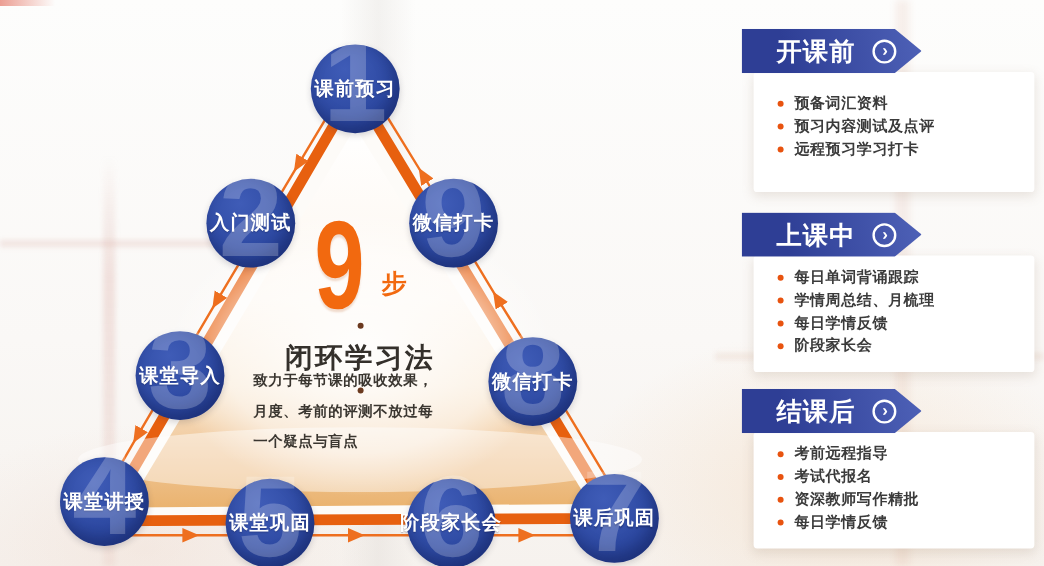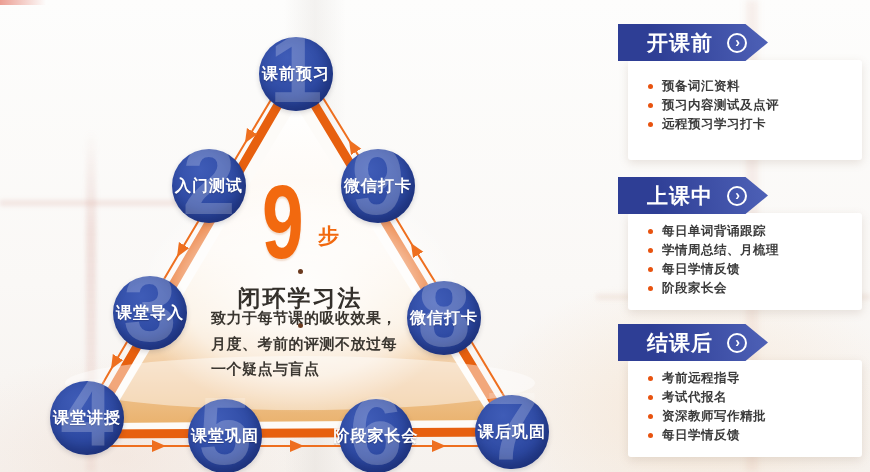--- a/index.html
+++ b/index.html
@@ -35,21 +35,21 @@
 
   
   .big-nine{position:absolute;left:262px;top:170px;z-index:2;font-size:104px;line-height:1;
     font-weight:bold;color:#f2690f;transform:scaleX(.72);transform-origin:left top;
     text-shadow:0 2px 2px rgba(180,70,0,.18);}
   .nine-bu{position:absolute;left:318px;top:222px;z-index:2;font-size:21px;font-weight:bold;color:#f2690f;}
   .center-title{position:absolute;left:205px;top:269px;width:190px;z-index:2;
     display:flex;align-items:center;justify-content:center;gap:9px;flex-direction:column;}
   .center-title .ttl{font-size:23px;font-weight:bold;color:#34302b;letter-spacing:2px;white-space:nowrap;}
   .center-title .tdot{width:5px;height:5px;border-radius:50%;background:#6b3a1f;flex:0 0 auto;}
-  .center-desc{position:absolute;left:211px;top:305px;z-index:2;font-size:15px;font-weight:bold;
+  .center-desc{position:absolute;left:211px;top:305px;z-index:2;font-size:12px;font-weight:bold;
     color:#3a3630;line-height:25.5px;letter-spacing:.5px;white-space:nowrap;}
 
   
   .panel{position:absolute;z-index:3;}
   .banner{position:absolute;left:0;top:0;width:150px;height:37px;z-index:2;
     background:linear-gradient(78deg,#2e3e95 25%,#4c5fb5 95%);
     clip-path:polygon(0 0,85% 0,100% 50%,85% 100%,0 100%);
     display:flex;align-items:center;padding:0 0 0 29px;
     filter:drop-shadow(0 3px 5px rgba(50,60,130,.30));}
   .banner-label{color:#fff;font-size:21px;font-weight:bold;letter-spacing:1px;white-space:nowrap;}

